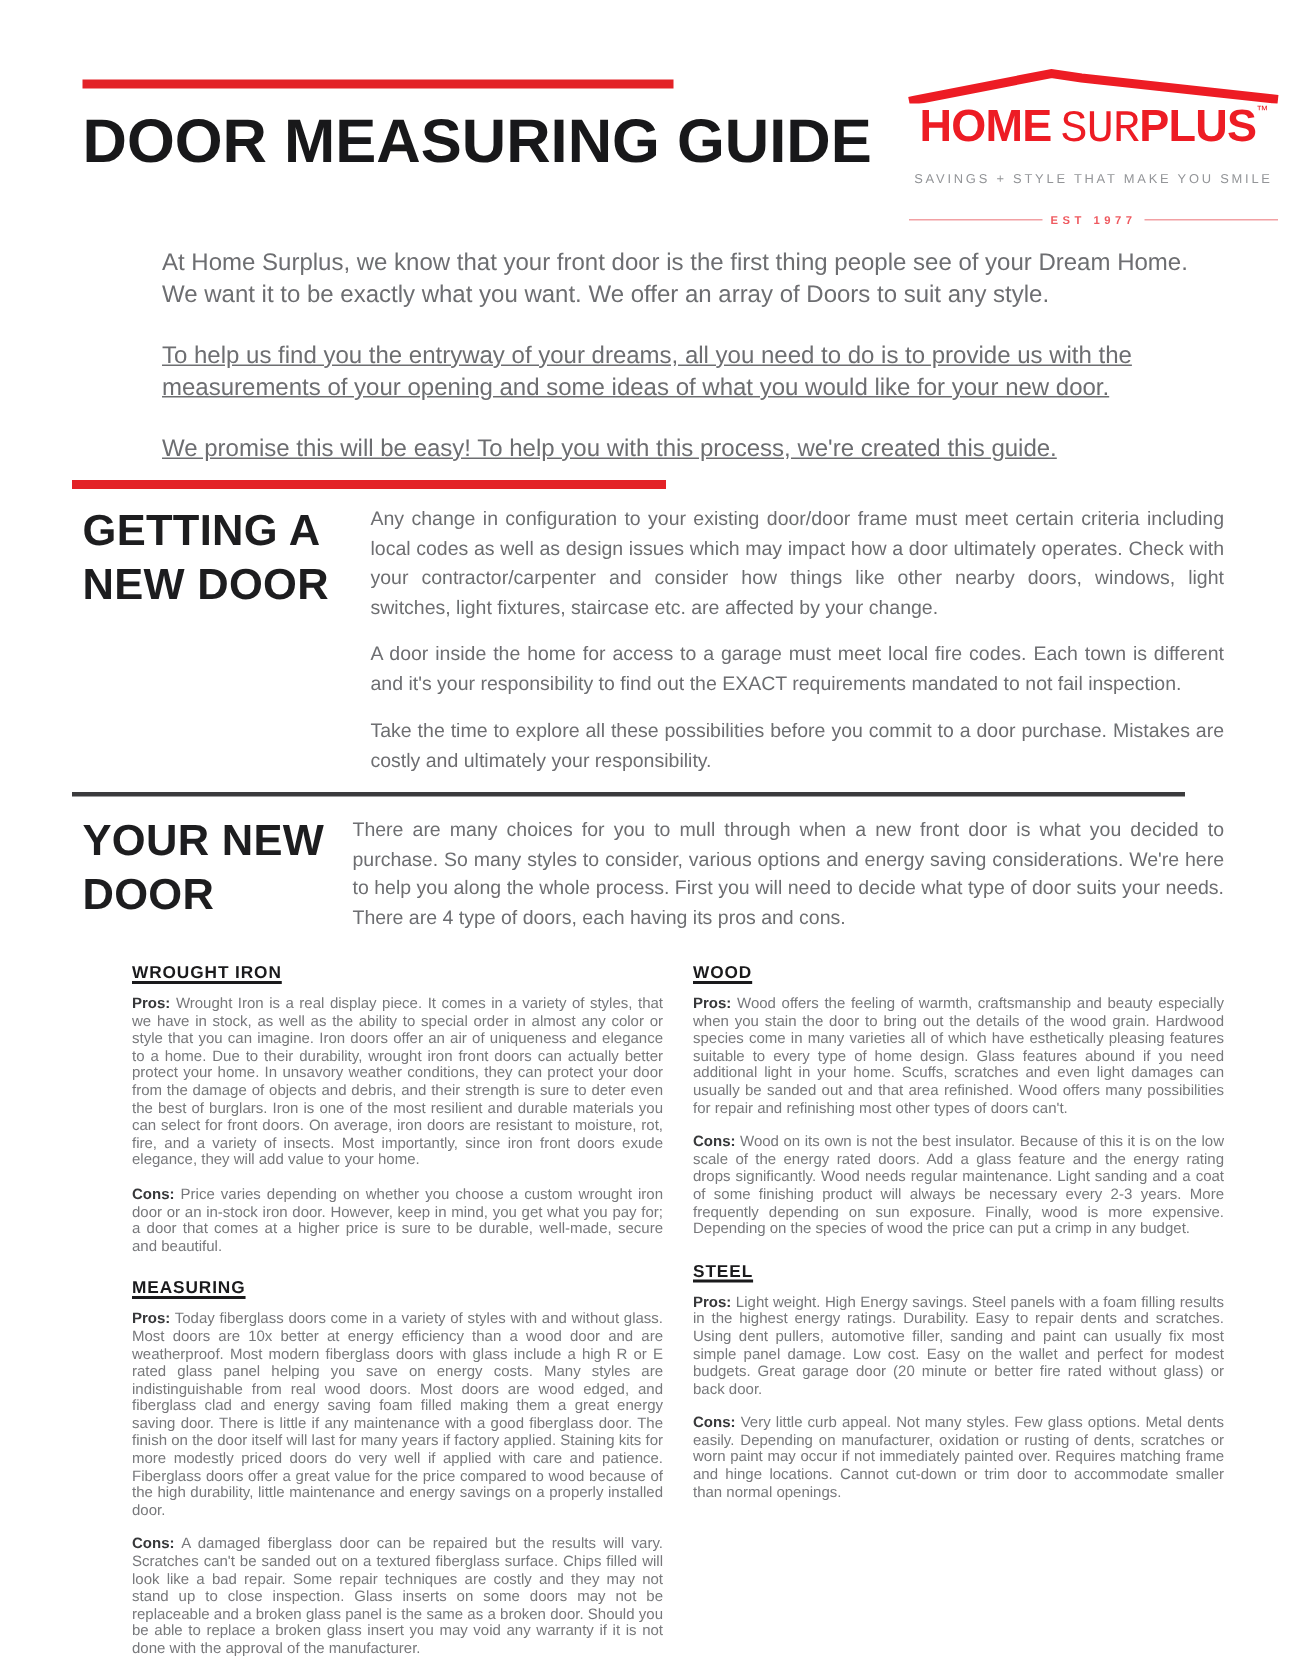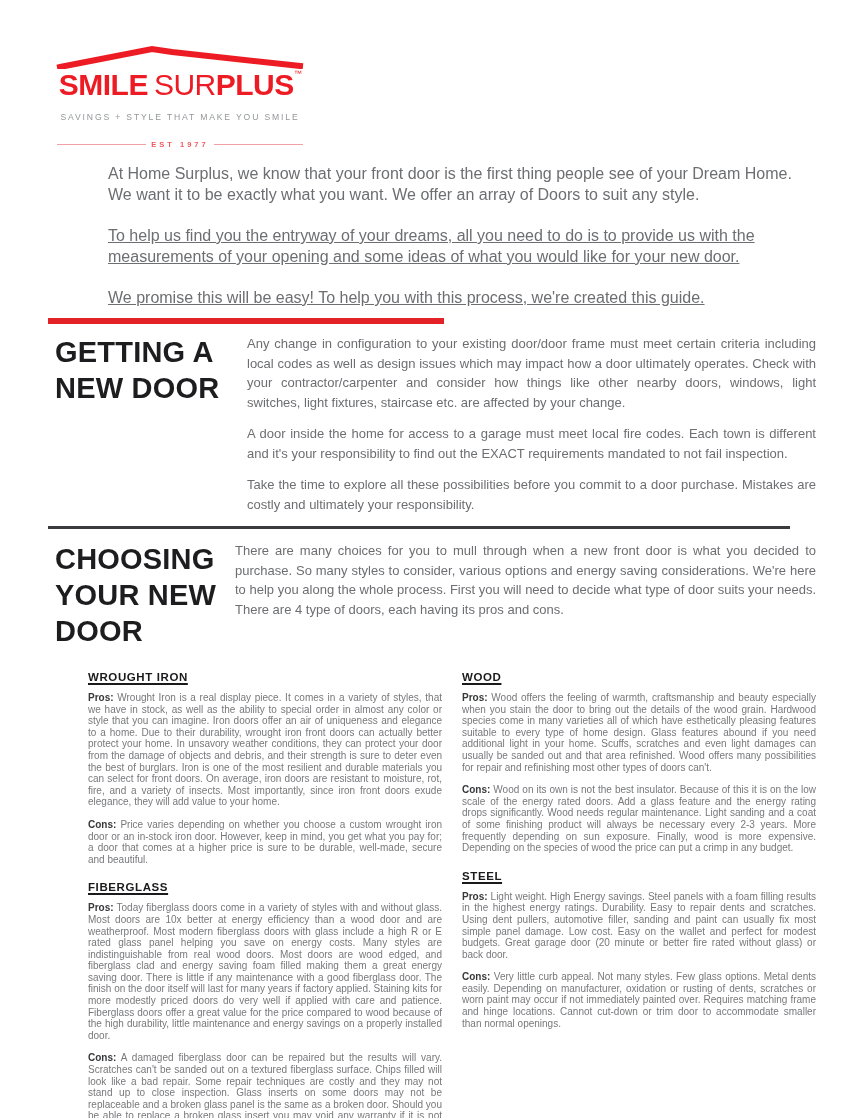--- a/index.html
+++ b/index.html
@@ -10,21 +10,21 @@
   
   .header { display:flex; justify-content:space-between; align-items:flex-start; padding:45px 12px 0 55px; }
   .title-block { padding-top:8px; }
   .red-bar-top { width:394px; height:6px; background:#e32227; margin-bottom:13px; }
   h1.doc-title { margin:0; font-size:41px; font-weight:700; color:#18181a; letter-spacing:0px; line-height:1.1; }
 
   .logo { width:250px; text-align:center; margin-top:0px; }
   .logo svg { display:block; margin:0 auto 1px auto; }
   .logo-name { font-size:30px; line-height:1.0; color:#ed1c24; white-space:nowrap; letter-spacing:-0.5px; }
   .logo-name .lg-home { font-weight:800; font-family:"Liberation Sans",sans-serif; }
-  .logo-name .lg-sur { font-weight:400; font-family:Liberation Sans, sans-serif; margin-left:6px; }
+  .logo-name .lg-sur { font-weight:400; font-family:Liberation Mono, monospace; margin-left:6px; }
   .logo-name .lg-plus { font-weight:800; font-family:"Liberation Sans",sans-serif; }
   .logo-name sup { font-size:8px; vertical-align:top; }
   .logo-tagline { font-size:8.6px; color:#939598; letter-spacing:1.85px; margin-top:12px; white-space:nowrap; }
   .logo-est { display:flex; align-items:center; gap:5px; margin:18px 2px 0 2px; }
   .est-dash { flex:1; height:1px; background:#f2a0a3; }
   .est-text { font-size:7.5px; color:#ef5a60; letter-spacing:3px; font-weight:700; white-space:nowrap; }
   .logo-site { font-size:19px; font-weight:800; color:#ed1c24; margin-top:2px; letter-spacing:0.2px; }
 
   
   .intro { margin:14px 36px 0 108px; max-width:690px; color:#6d6e71; font-size:16px; line-height:21px; }
@@ -52,27 +52,31 @@
   .door-type-title { font-size:11.5px; font-weight:700; color:#1a1a1c; letter-spacing:0.6px; text-decoration:underline; text-underline-offset:2px; text-decoration-thickness:1.5px; margin:16px 0 9px 0; }
   .door-para { font-size:10px; line-height:11.6px; color:#77787b; text-align:justify; margin:0 0 11px 0; }
   .door-para b { color:#37383a; font-weight:700; }
 </style>
 </head>
 <body>
 
 <div class="page">
 
   <div class="header">
+    <div class="title-block">
+      <div class="red-bar-top"></div>
+      <h1 class="doc-title">DOOR MEASURING GUIDE</h1>
+    </div>
 
     <div class="logo">
       <svg width="248" height="24" viewBox="0 0 248 24">
         <path d="M4 22 L96 4 L116 7 L244 21" stroke="#ed1c24" stroke-width="6" fill="none" stroke-linecap="square"></path>
       </svg>
       <div class="logo-name">
-        <span class="lg-home">SMILE</span><span class="lg-sur">SUR</span><span class="lg-plus">PLUS</span><sup>™</sup>
+        <span class="lg-home">HOME</span><span class="lg-sur">SUR</span><span class="lg-plus">PLUS</span><sup>™</sup>
       </div>
       <div class="logo-tagline">SAVINGS + STYLE THAT MAKE YOU SMILE</div>
       <div class="logo-est">
         <div class="est-dash"></div>
         <span class="est-text">EST 1977</span>
         <div class="est-dash"></div>
       </div>
     </div>
   </div>
 
@@ -94,39 +98,38 @@
       <p>Any change in configuration to your existing door/door frame must meet certain criteria including local codes as well as design issues which may impact how a door ultimately operates. Check with your contractor/carpenter and consider how things like other nearby doors, windows, light switches, light fixtures, staircase etc. are affected by your change.</p>
       <p>A door inside the home for access to a garage must meet local fire codes.  Each town is different and it's your responsibility to find out the EXACT requirements mandated to not fail inspection.</p>
       <p>Take the time to explore all these possibilities before you commit to a door purchase. Mistakes are costly and ultimately your responsibility.</p>
     </div>
   </div>
 
   <div class="black-divider"></div>
 
   <div class="section-choosing">
     <h2 class="sec-heading">
-      <span>CHOOSING</span>
       <span>YOUR NEW</span>
       <span>DOOR</span>
     </h2>
     <div class="sec-body">
       <p>There are many choices for you to mull through when a new front door is what you decided to purchase.   So many styles to consider, various options and energy saving considerations. We're here to help you along the whole process. First you will need to decide what type of door suits your needs. There are 4 type of doors, each having its pros and cons.</p>
     </div>
   </div>
 
   <div class="door-columns">
 
     <div class="door-col">
       <div class="door-type">
         <h3 class="door-type-title">WROUGHT IRON</h3>
         <p class="door-para"><b>Pros:</b> <span>Wrought Iron is a real display piece. It comes in a variety of styles, that we have in stock, as well as the ability to special order in almost any color or style that you can imagine.  Iron doors offer an air of uniqueness and elegance to a home. Due to their durability, wrought iron front doors can actually better protect your home. In unsavory weather conditions, they can protect your door from the damage of objects and debris, and their strength is sure to deter even the best of burglars. Iron is one of the most resilient and durable materials you can select for front doors. On average, iron doors are resistant to moisture, rot, fire, and a variety of insects. Most importantly, since iron front doors exude elegance, they will add value to your home.</span></p>
         <p class="door-para"><b>Cons:</b> <span>Price varies depending on whether you choose a custom wrought iron door or an in-stock iron door. However, keep in mind, you get what you pay for; a door that comes at a higher price is sure to be durable, well-made, secure and beautiful.</span></p>
       </div>
       <div class="door-type">
-        <h3 class="door-type-title">FIBERGLASS</h3>
+        <h3 class="door-type-title">MEASURING</h3>
         <p class="door-para"><b>Pros:</b> <span>Today fiberglass doors come in a variety of styles with and without glass.  Most doors are 10x better at energy efficiency than a wood door and are weatherproof.   Most modern fiberglass doors with glass include a high R or E rated glass panel helping you save on energy costs.  Many styles are indistinguishable from real wood doors. Most doors are wood edged, and fiberglass clad and energy saving foam filled making them a great energy saving door. There is little if any maintenance with a good fiberglass door.  The finish on the door itself will last for many years if factory applied. Staining kits for more modestly priced doors do very well if applied with care and patience. Fiberglass doors offer a great value for the price compared to wood because of the high durability, little maintenance and energy savings on a properly installed door.</span></p>
         <p class="door-para"><b>Cons:</b> <span>A damaged fiberglass door can be repaired but the results will vary.  Scratches can't be sanded out on a textured fiberglass surface. Chips filled will look like a bad repair.  Some repair techniques are costly and they may not stand up to close inspection.    Glass inserts on some doors may not be replaceable and a broken glass panel is the same as a broken door. Should you be able to replace a broken glass insert you may void any warranty if it is not done with the approval of the manufacturer.</span></p>
       </div>
     </div>
 
     <div class="door-col">
       <div class="door-type">
         <h3 class="door-type-title">WOOD</h3>
         <p class="door-para"><b>Pros:</b> <span>Wood offers the feeling of warmth, craftsmanship and beauty especially when you stain the door to bring out the details of the wood grain.   Hardwood species come in many varieties all of which have esthetically pleasing features suitable to every type of home design. Glass features abound if you need additional light in your home.  Scuffs, scratches and even light damages can usually be sanded out and that area refinished.  Wood offers many possibilities for repair and refinishing most other types of doors can't.</span></p>
         <p class="door-para"><b>Cons:</b> <span>Wood on its own is not the best insulator.  Because of this it is on the low scale of the energy rated doors.  Add a glass feature and the energy rating drops significantly.   Wood needs regular maintenance. Light sanding and a coat of some finishing product will always be necessary every 2-3 years. More frequently depending on sun exposure. Finally, wood is more expensive.  Depending on the species of wood the price can put a crimp in any budget.</span></p>

